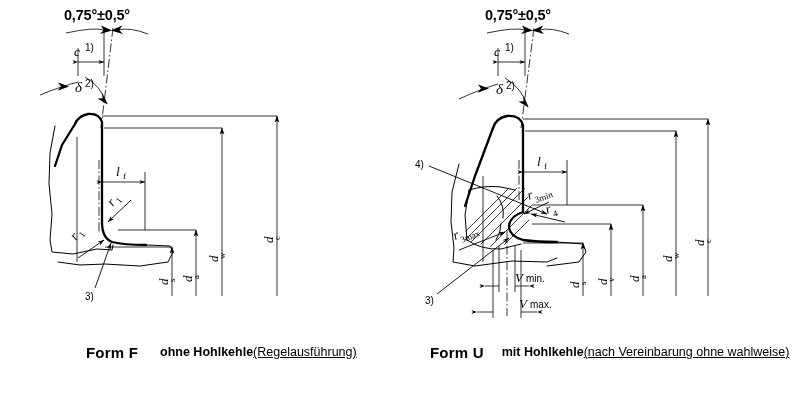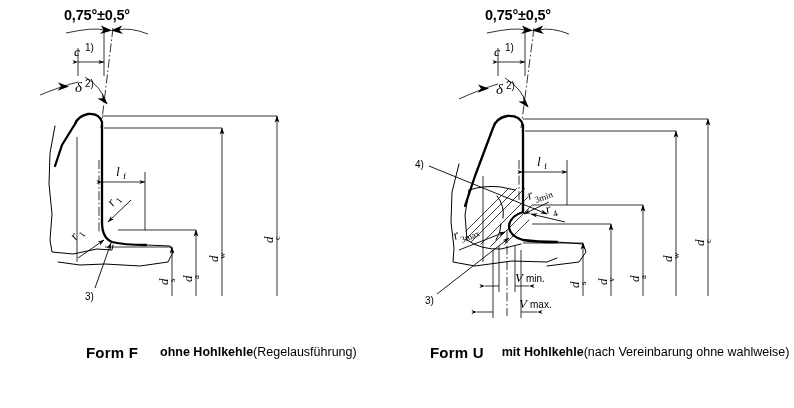--- a/index.html
+++ b/index.html
@@ -50,20 +50,21 @@
   }
   .caption .desc .bold {
     font-weight: bold;
     font-size: 12.5px;
     white-space: nowrap;
   }
   .caption .desc .plain {
     font-weight: normal;
     font-size: 12.5px;
     white-space: nowrap;
+    text-decoration: underline;
   }
   #caption-form-f { left: 46px; top: 344px; margin-left: 40px; }
   #caption-form-f .desc { margin-left: 22px; }
   #caption-form-u { left: 430px; top: 344px; }
   #caption-form-u .desc { margin-left: 18px; }
 
   
   .outline    { fill: none; stroke: #000; stroke-width: 2.3; stroke-linejoin: round; stroke-linecap: round; }
   .outline-th { fill: none; stroke: #000; stroke-width: 1.0; stroke-linejoin: round; stroke-linecap: round; }
   .dimline    { fill: none; stroke: #000; stroke-width: 0.8; }

